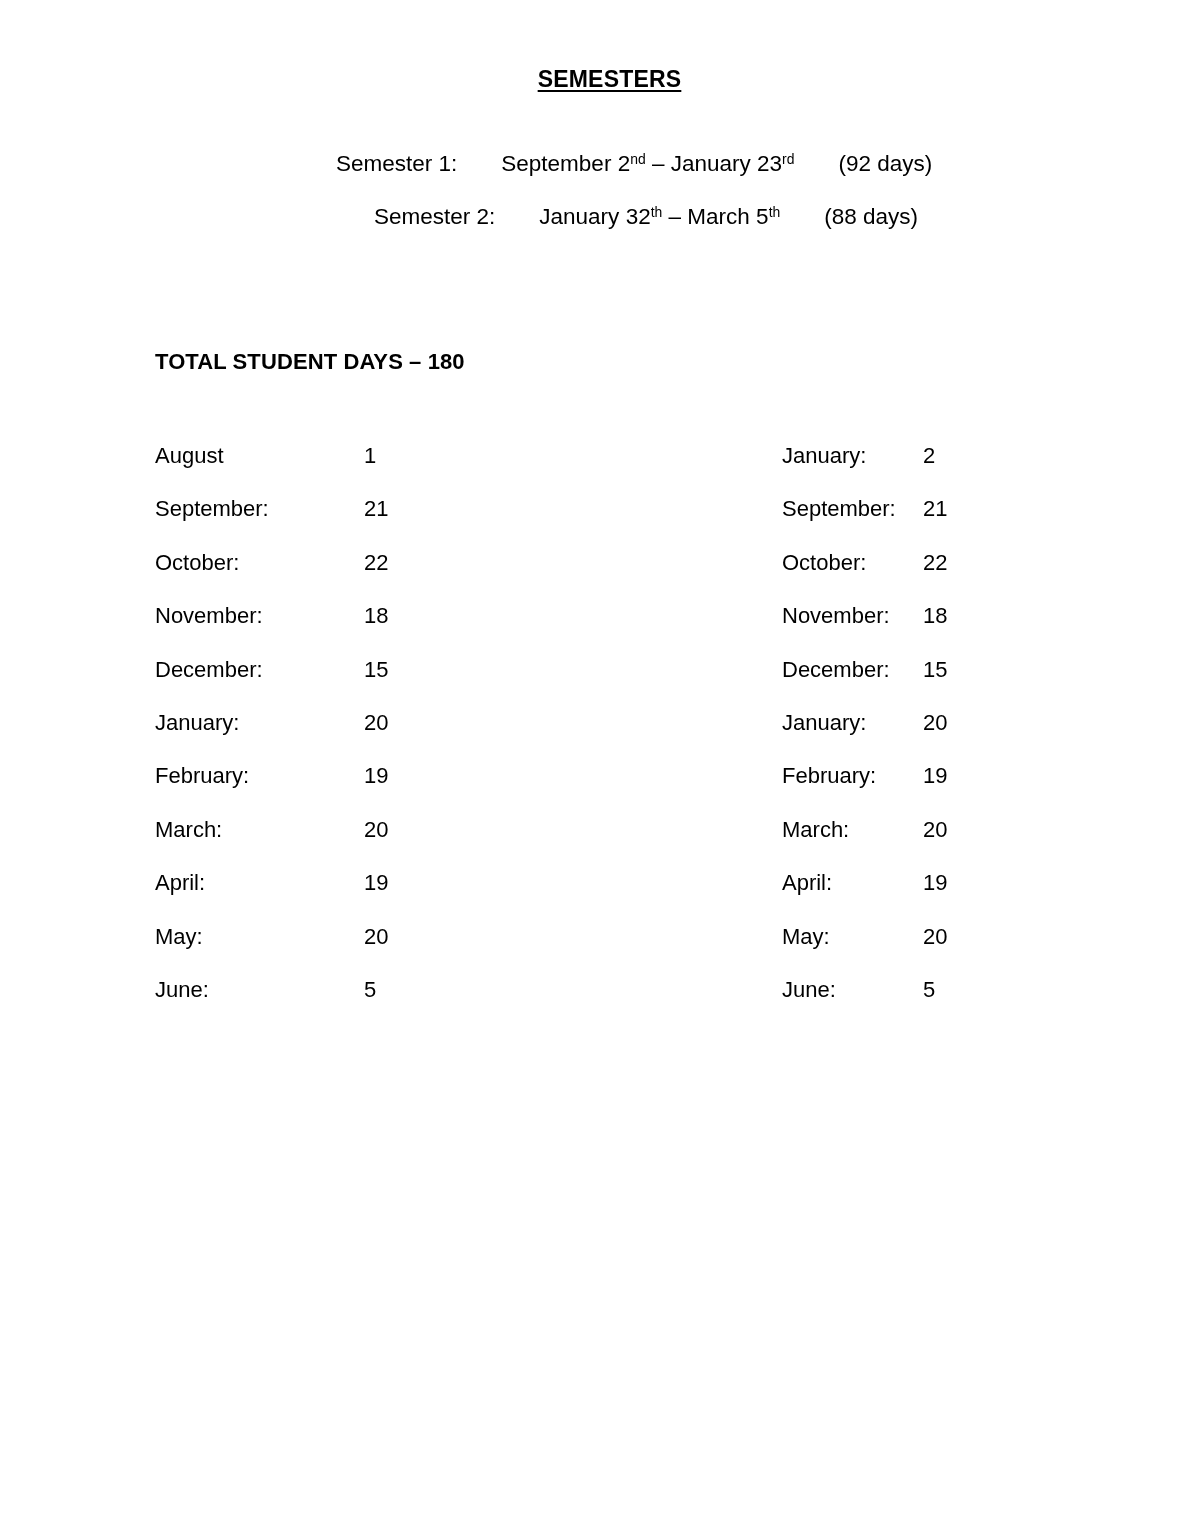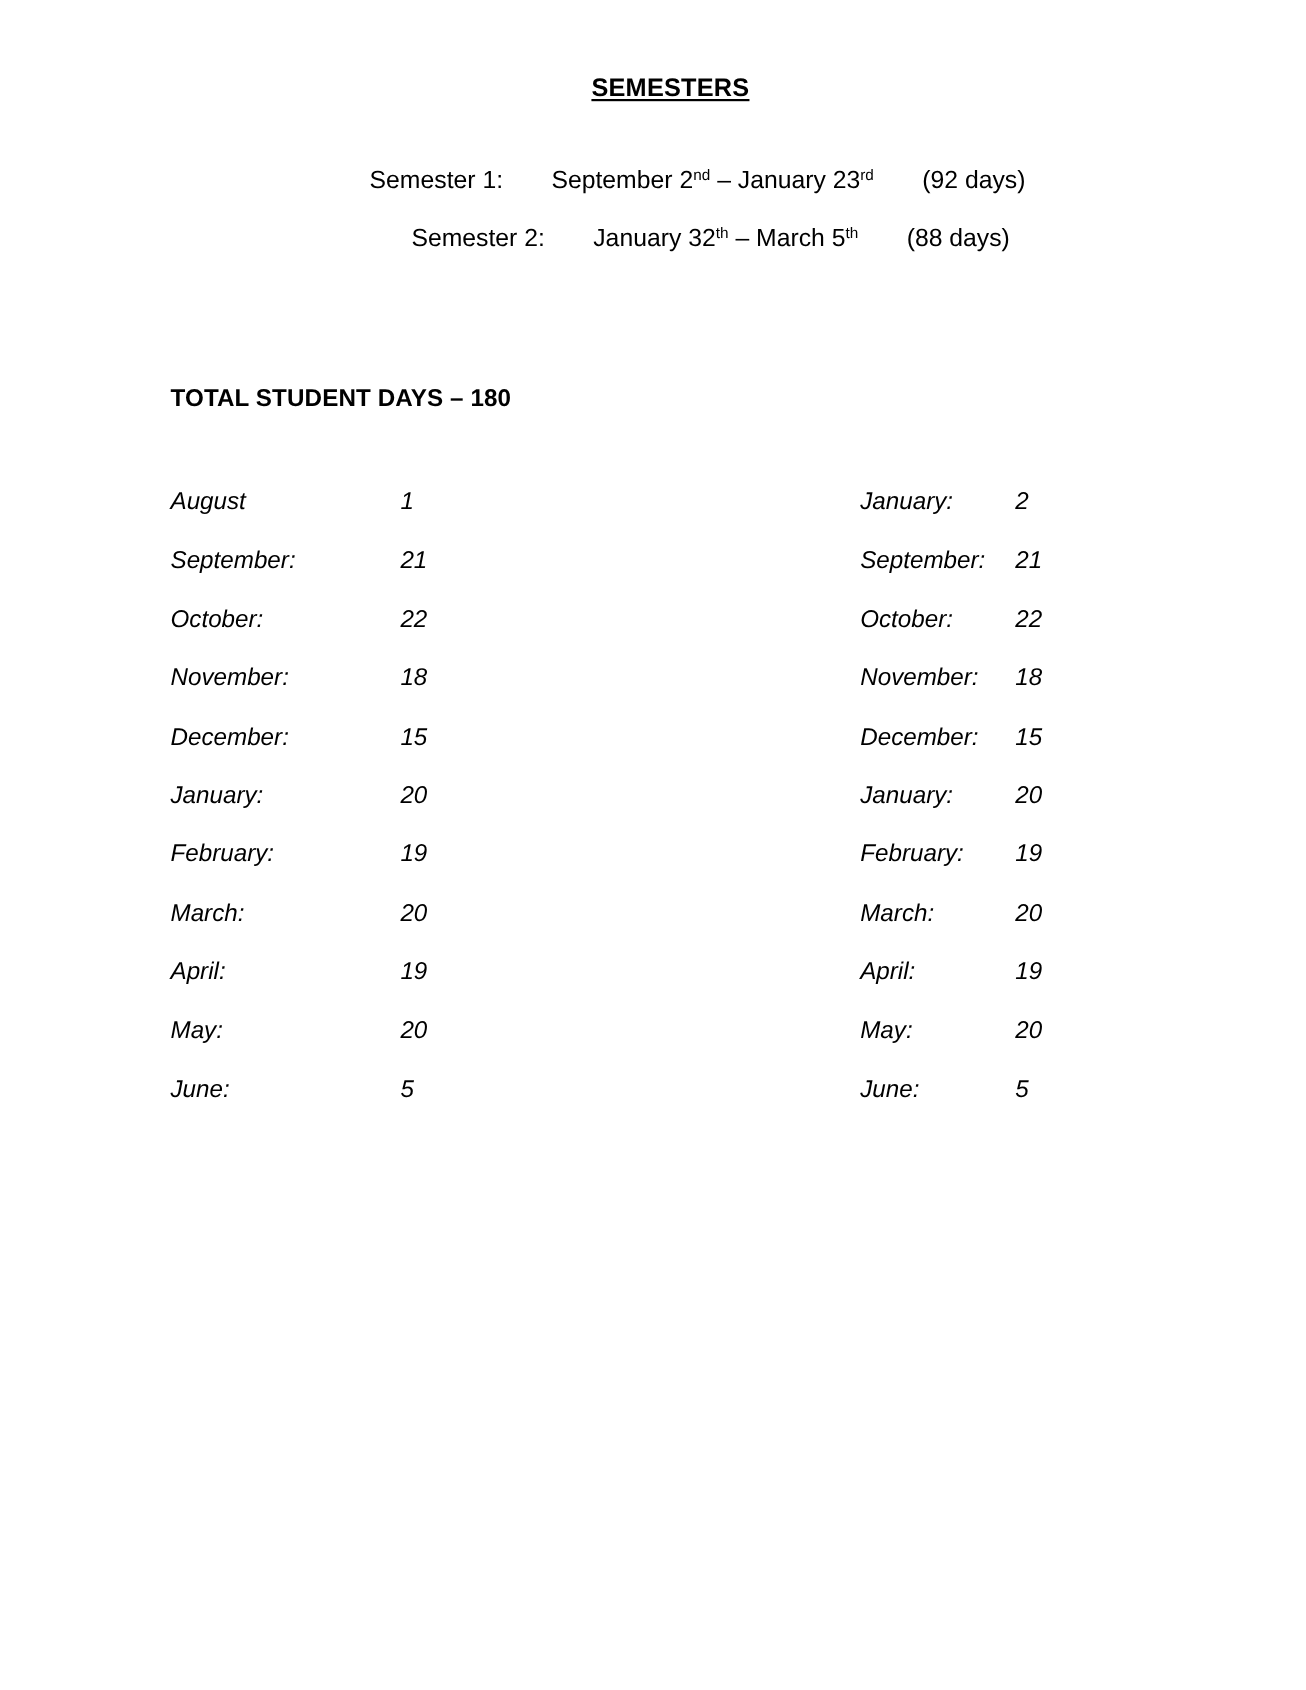--- a/index.html
+++ b/index.html
@@ -83,21 +83,20 @@
   }
   #student-table { top: 443px; left: 139px; }
   #teacher-table { top: 443px; left: 766px; }
 
   .month-table td {
     padding: 0;
     height: 53.4px;
     vertical-align: top;
     line-height: 26px;
     white-space: nowrap;
-    font-style: italic;
   }
   .month-table .m-name { }
   .month-table .m-value { text-align: left; }
 
   #student-table .m-name  { width: 209px; }
   #student-table .m-value { width: 70px; padding-left: 0px; }
 
   #teacher-table .m-name  { width: 141px; }
   #teacher-table .m-value { width: 70px; padding-left: 0px; }
 

